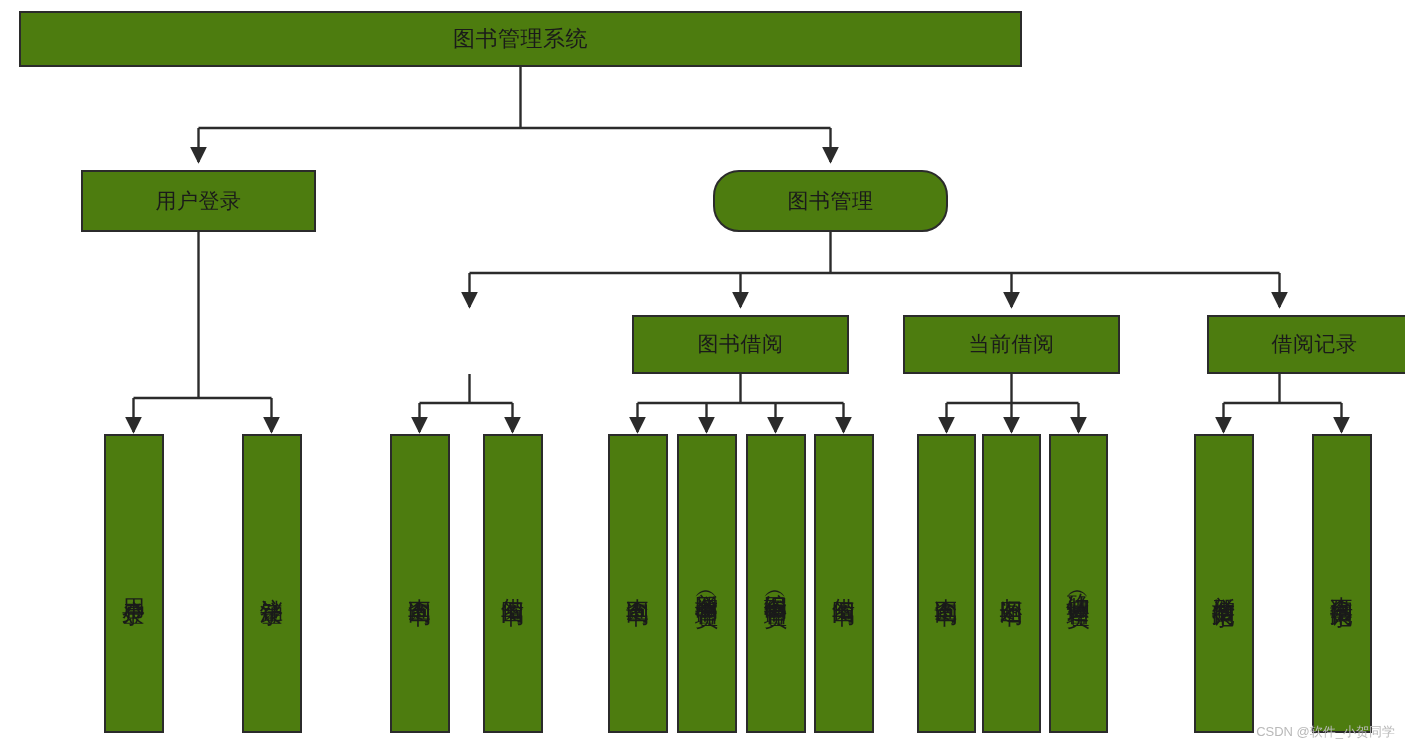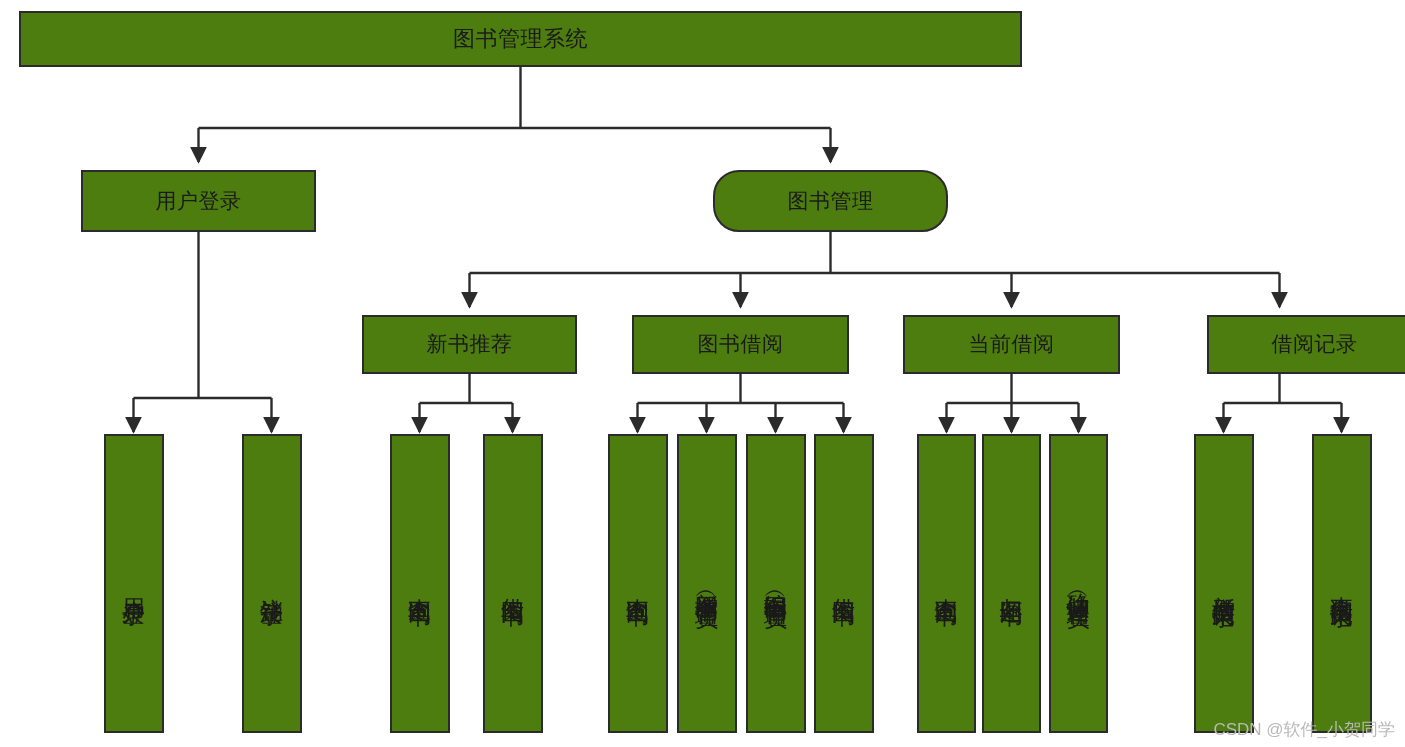--- a/index.html
+++ b/index.html
@@ -62,21 +62,21 @@
     -webkit-writing-mode: vertical-rl;
     font-size: 23px;
     line-height: 1.05;
     letter-spacing: 2px;
     white-space: nowrap;
   }
   #watermark {
     position: absolute;
     right: 10px;
     bottom: 6px;
-    font-size: 17px;
+    font-size: 13px;
     color: #b9b9b9;
     z-index: 5;
     white-space: nowrap;
     font-family: "Liberation Sans", "DejaVu Sans", sans-serif;
   }
 </style>
 </head>
 <body>
 
 <div id="diagram">
@@ -136,23 +136,20 @@
   </div>
 
   <div class="node horiz" style="left:81px; top:170px; width:235px; height:62px;">
     <span class="label">用户登录</span>
   </div>
 
   <div class="node horiz" style="left:713px; top:170px; width:235px; height:62px;border-radius:26px;">
     <span class="label">图书管理</span>
   </div>
 
-  <div class="node horiz" style="left:362px; top:315px; width:215px; height:59px;">
-    <span class="label">新书推荐</span>
-  </div>
 
   <div class="node horiz" style="left:903px; top:315px; width:217px; height:59px;">
     <span class="label">当前借阅</span>
   </div>
 
   <div class="node horiz" style="left:632px; top:315px; width:217px; height:59px;">
     <span class="label">图书借阅</span>
   </div>
 
   <div class="node horiz" style="left:1207px; top:315px; width:215px; height:59px;">

